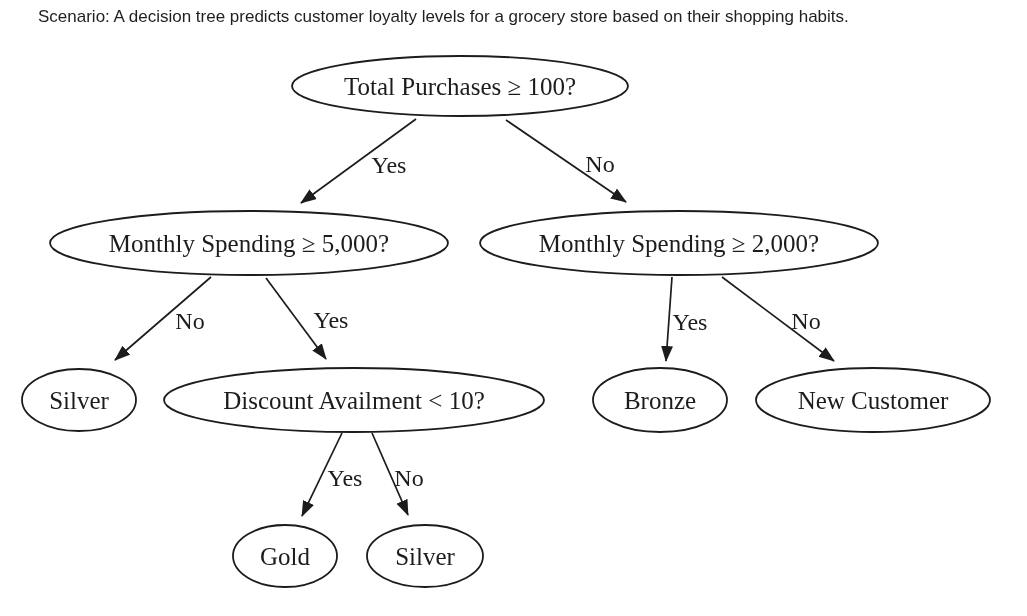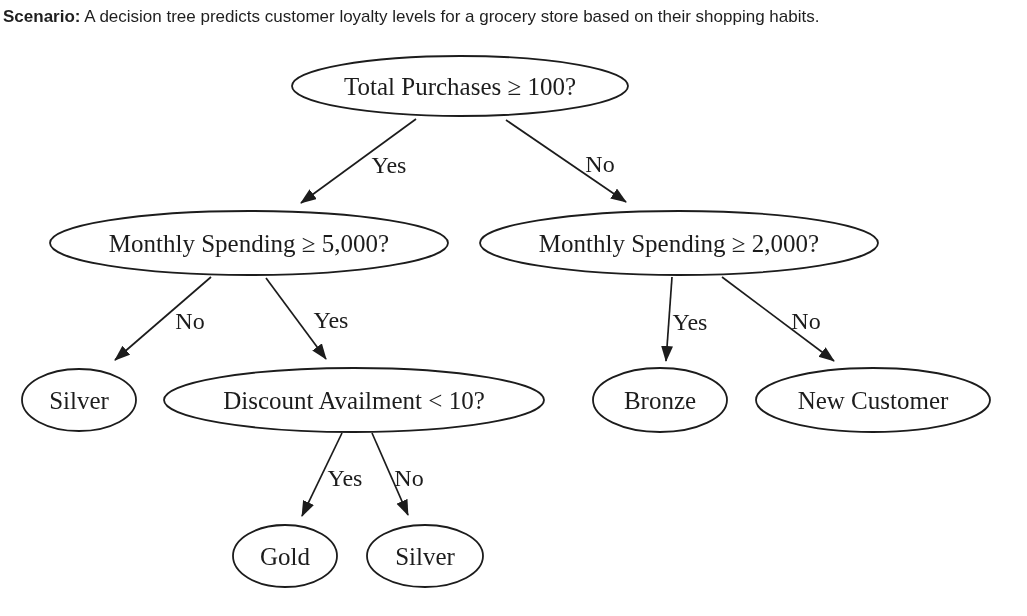--- a/index.html
+++ b/index.html
@@ -20,21 +20,21 @@
   .scenario {
     position: absolute;
     left: 3px;
     top: 6px;
     width: 1010px;
     font-size: 17px;
     line-height: 22px;
     color: #1f1f1f;
     font-family: "Liberation Sans", sans-serif;
   }
-  .scenario b { font-weight: 700; }
+  .scenario b { font-weight: 400; margin-left: 35px; }
   svg.tree {
     position: absolute;
     left: 0;
     top: 0;
     width: 1027px;
     height: 616px;
   }
   .node-ellipse {
     fill: #ffffff;
     stroke: #1c1c1c;

